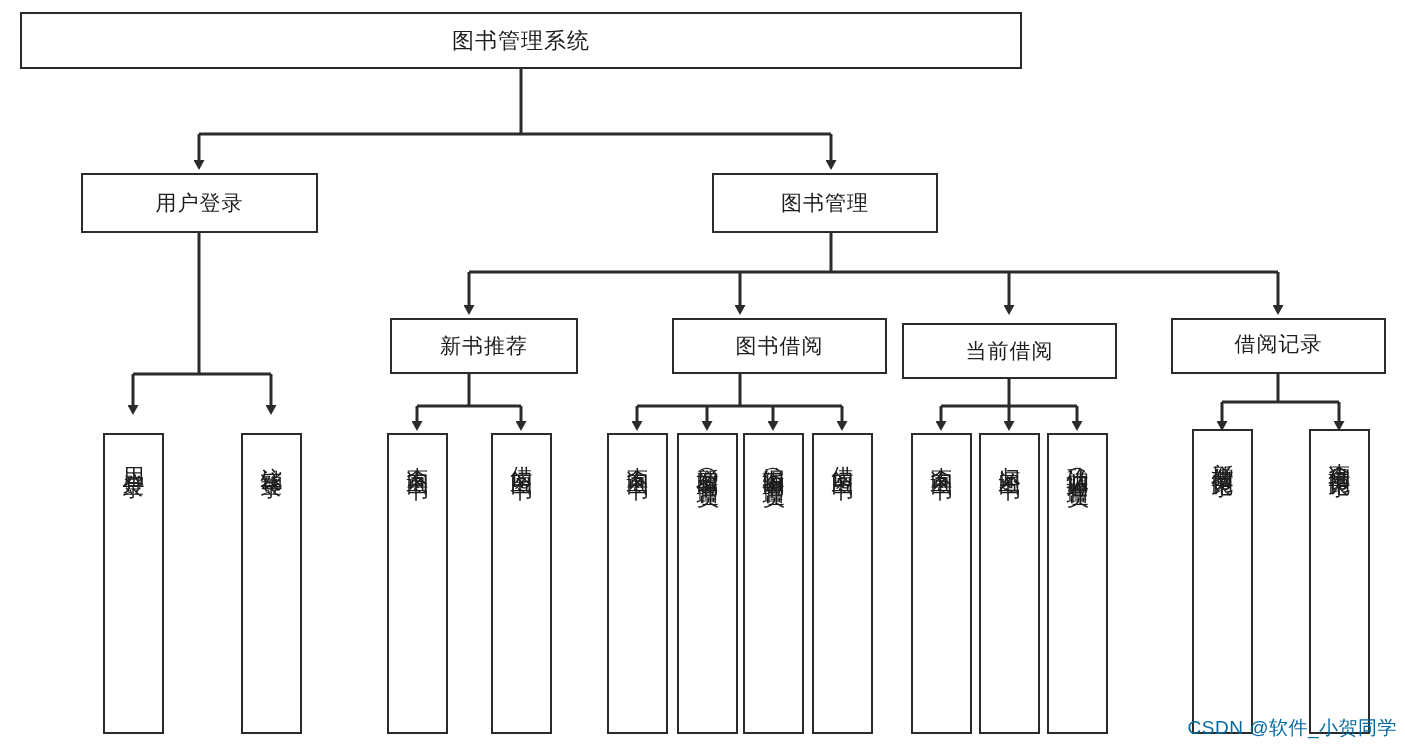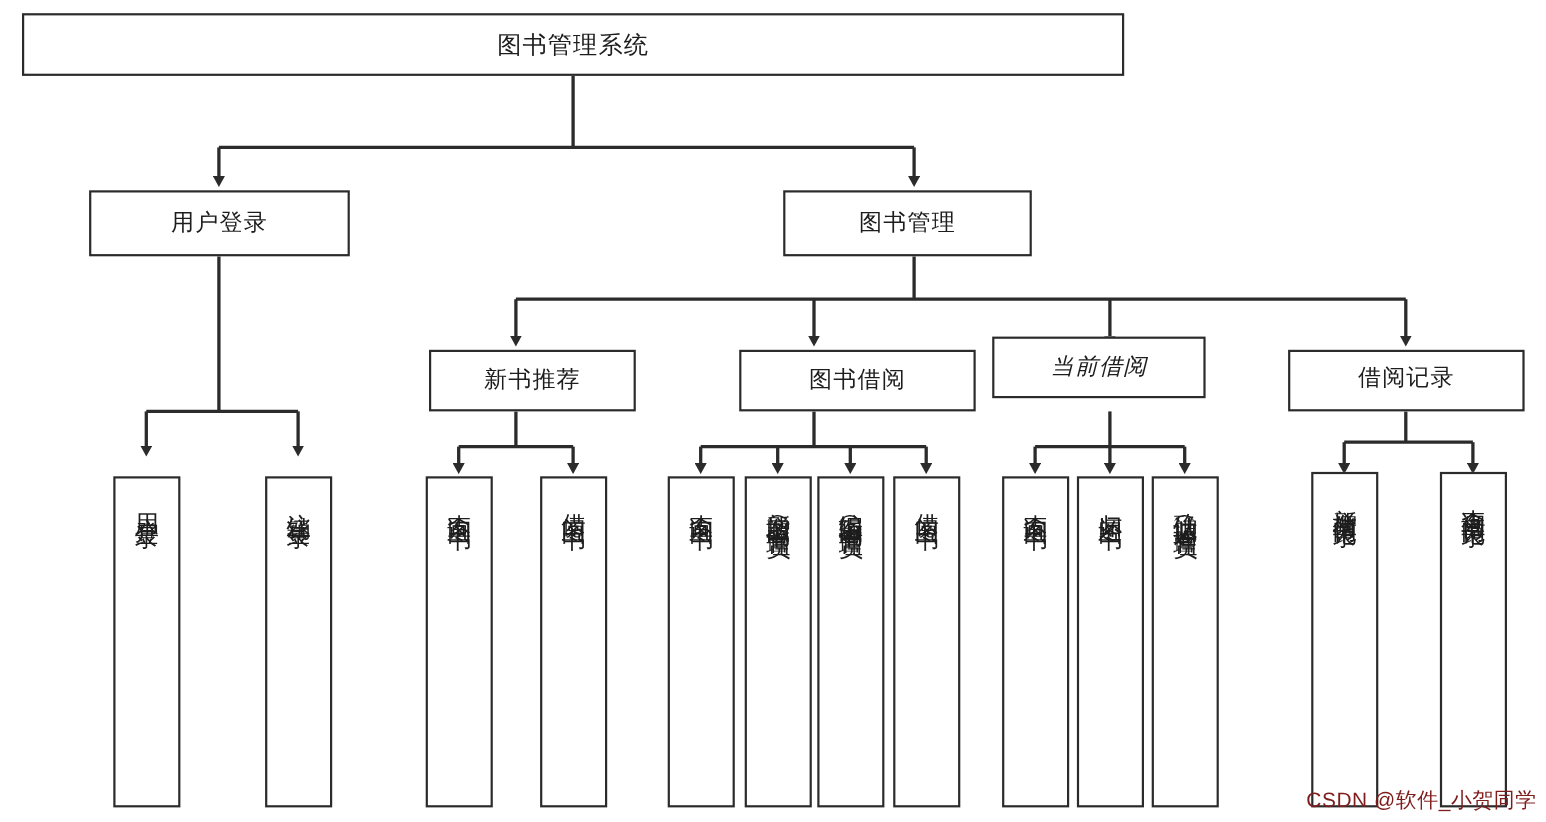--- a/index.html
+++ b/index.html
@@ -61,21 +61,21 @@
     line-height: 1;
     white-space: nowrap;
     display: block;
   }
   .node.leaf.tall .label { letter-spacing: 3px; }
   .watermark {
     position: absolute;
     right: 8px;
     bottom: 6px;
     font-size: 19px;
-    color: #7f1d1d;
+    color: #0369a1;
     letter-spacing: 0.5px;
     z-index: 5;
     white-space: nowrap;
   }
 </style>
 </head>
 <body>
 
 <div id="canvas">
 
@@ -139,21 +139,21 @@
   <div class="node lvl2" style="left:712px; top:173px; width:226px; height:60px;">
     <span class="label">图书管理</span>
   </div>
 
   <div class="node lvl3" style="left:362px; top:318px; width:188px; height:56px;margin-left:28px;">
     <span class="label">新书推荐</span>
   </div>
   <div class="node lvl3" style="left:633px; top:318px; width:215px; height:56px;margin-left:39px;">
     <span class="label">图书借阅</span>
   </div>
-  <div class="node lvl3" style="left:902px; top:306px; width:194px; height:56px;font-style:italic;">
+  <div class="node lvl3" style="left:902px; top:323px; width:215px; height:56px;">
     <span class="label">当前借阅</span>
   </div>
   <div class="node lvl3" style="left:1171px; top:318px; width:215px; height:56px;font-family:Liberation Mono, monospace;">
     <span class="label">借阅记录</span>
   </div>
 
   <div class="node leaf" style="left:103px; top:433px; width:61px; height:301px;">
     <span class="label">用户登录</span>
   </div>
   <div class="node leaf" style="left:241px; top:433px; width:61px; height:301px;">

